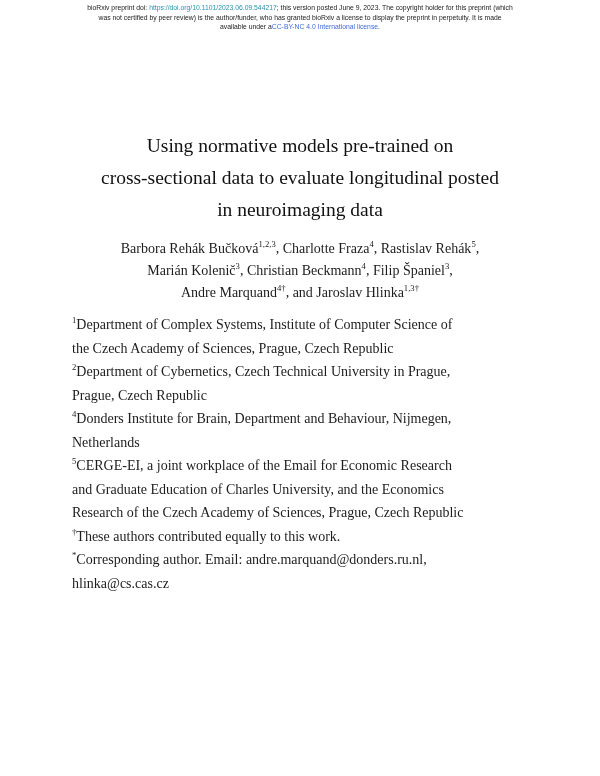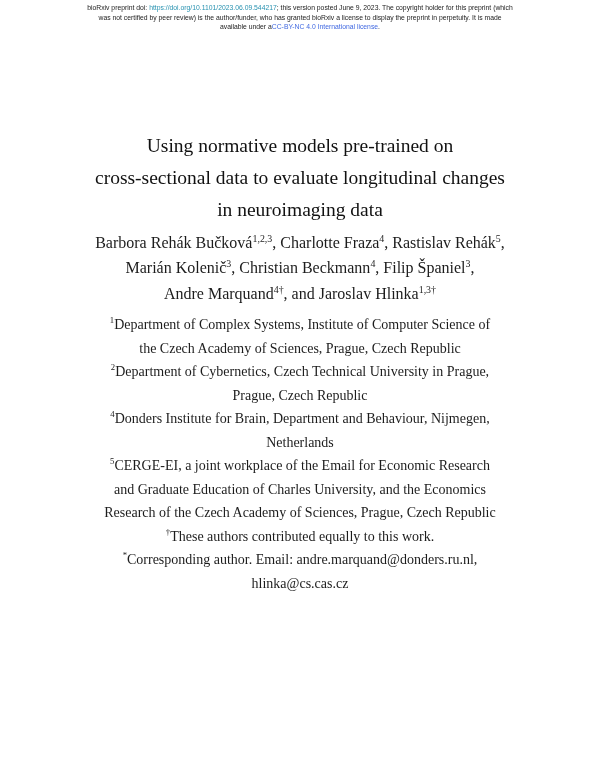--- a/index.html
+++ b/index.html
@@ -40,32 +40,31 @@
     font-weight: normal;
     text-align: center;
     line-height: 1.64;
     color: #111111;
   }
   .authors {
     position: absolute;
     top: 230px;
     left: 60px;
     right: 60px;
-    margin: 0;
-    font-size: 16px;
+    margin: 8px;
+    font-size: 14px;
     text-align: center;
     line-height: 1.58;
   }
   .affils {
     position: absolute;
     top: 313px;
     left: 72px;
     right: 72px;
     font-size: 14px;
-    text-align: center;
     line-height: 1.68;
   }
   .affils p { margin: 0; }
   sup {
     font-size: 62%;
     line-height: 0;
     vertical-align: super;
   }
   .pagenum {
     position: absolute;
@@ -81,21 +80,21 @@
 <body>
 
 <div class="page" data-name="document-page">
 
   <div class="biorxiv-header" data-name="biorxiv-stamp">
     <div data-name="stamp-line-1"><span data-name="text-run">bioRxiv preprint doi: </span><a href="#" data-name="doi-link">https://doi.org/10.1101/2023.06.09.544217</a><span data-name="text-run">; this version posted June 9, 2023. The copyright holder for this preprint (which</span></div>
     <div data-name="stamp-line-2"><span data-name="text-run">was not certified by peer review) is the author/funder, who has granted bioRxiv a license to display the preprint in perpetuity. It is made</span></div>
     <div data-name="stamp-line-3"><span data-name="text-run">available under a</span><a href="#" data-name="license-link">CC-BY-NC 4.0 International license</a><span data-name="text-run">.</span></div>
   </div>
 
-  <h1 class="title" data-name="paper-title"><span data-name="text-run">Using normative models pre-trained on</span><br><span data-name="text-run">cross-sectional data to evaluate longitudinal changes</span><br><span data-name="text-run">in neuroimaging data</span></h1>
+  <h1 class="title" data-name="paper-title"><span data-name="text-run">Using normative models pre-trained on</span><br><span data-name="text-run">cross-sectional data to evaluate longitudinal posted</span><br><span data-name="text-run">in neuroimaging data</span></h1>
 
   <p class="authors" data-name="author-list"><span data-name="text-run">Barbora Rehák Bučková</span><sup data-name="superscript">1,2,3</sup><span data-name="text-run">, Charlotte Fraza</span><sup data-name="superscript">4</sup><span data-name="text-run">, Rastislav Rehák</span><sup data-name="superscript">5</sup><span data-name="text-run">,</span><br><span data-name="text-run">Marián Kolenič</span><sup data-name="superscript">3</sup><span data-name="text-run">, Christian Beckmann</span><sup data-name="superscript">4</sup><span data-name="text-run">, Filip Španiel</span><sup data-name="superscript">3</sup><span data-name="text-run">,</span><br><span data-name="text-run">Andre Marquand</span><sup data-name="superscript">4†</sup><span data-name="text-run">, and Jaroslav Hlinka</span><sup data-name="superscript">1,3†</sup></p>
 
   <div class="affils" data-name="affiliations-block">
     <p data-name="affiliation-1"><sup data-name="superscript">1</sup><span data-name="text-run">Department of Complex Systems, Institute of Computer Science of</span><br><span data-name="text-run">the Czech Academy of Sciences, Prague, Czech Republic</span></p>
     <p data-name="affiliation-2"><sup data-name="superscript">2</sup><span data-name="text-run">Department of Cybernetics, Czech Technical University in Prague,</span><br><span data-name="text-run">Prague, Czech Republic</span></p>
     <p data-name="affiliation-4"><sup data-name="superscript">4</sup><span data-name="text-run">Donders Institute for Brain, Department and Behaviour, Nijmegen,</span><br><span data-name="text-run">Netherlands</span></p>
     <p data-name="affiliation-5"><sup data-name="superscript">5</sup><span data-name="text-run">CERGE-EI, a joint workplace of the Email for Economic Research</span><br><span data-name="text-run">and Graduate Education of Charles University, and the Economics</span><br><span data-name="text-run">Research of the Czech Academy of Sciences, Prague, Czech Republic</span></p>
     <p data-name="equal-contribution-note"><sup data-name="superscript">†</sup><span data-name="text-run">These authors contributed equally to this work.</span></p>
     <p data-name="corresponding-author-note"><sup data-name="superscript">*</sup><span data-name="text-run">Corresponding author. Email: andre.marquand@donders.ru.nl,</span><br><span data-name="text-run">hlinka@cs.cas.cz</span></p>

